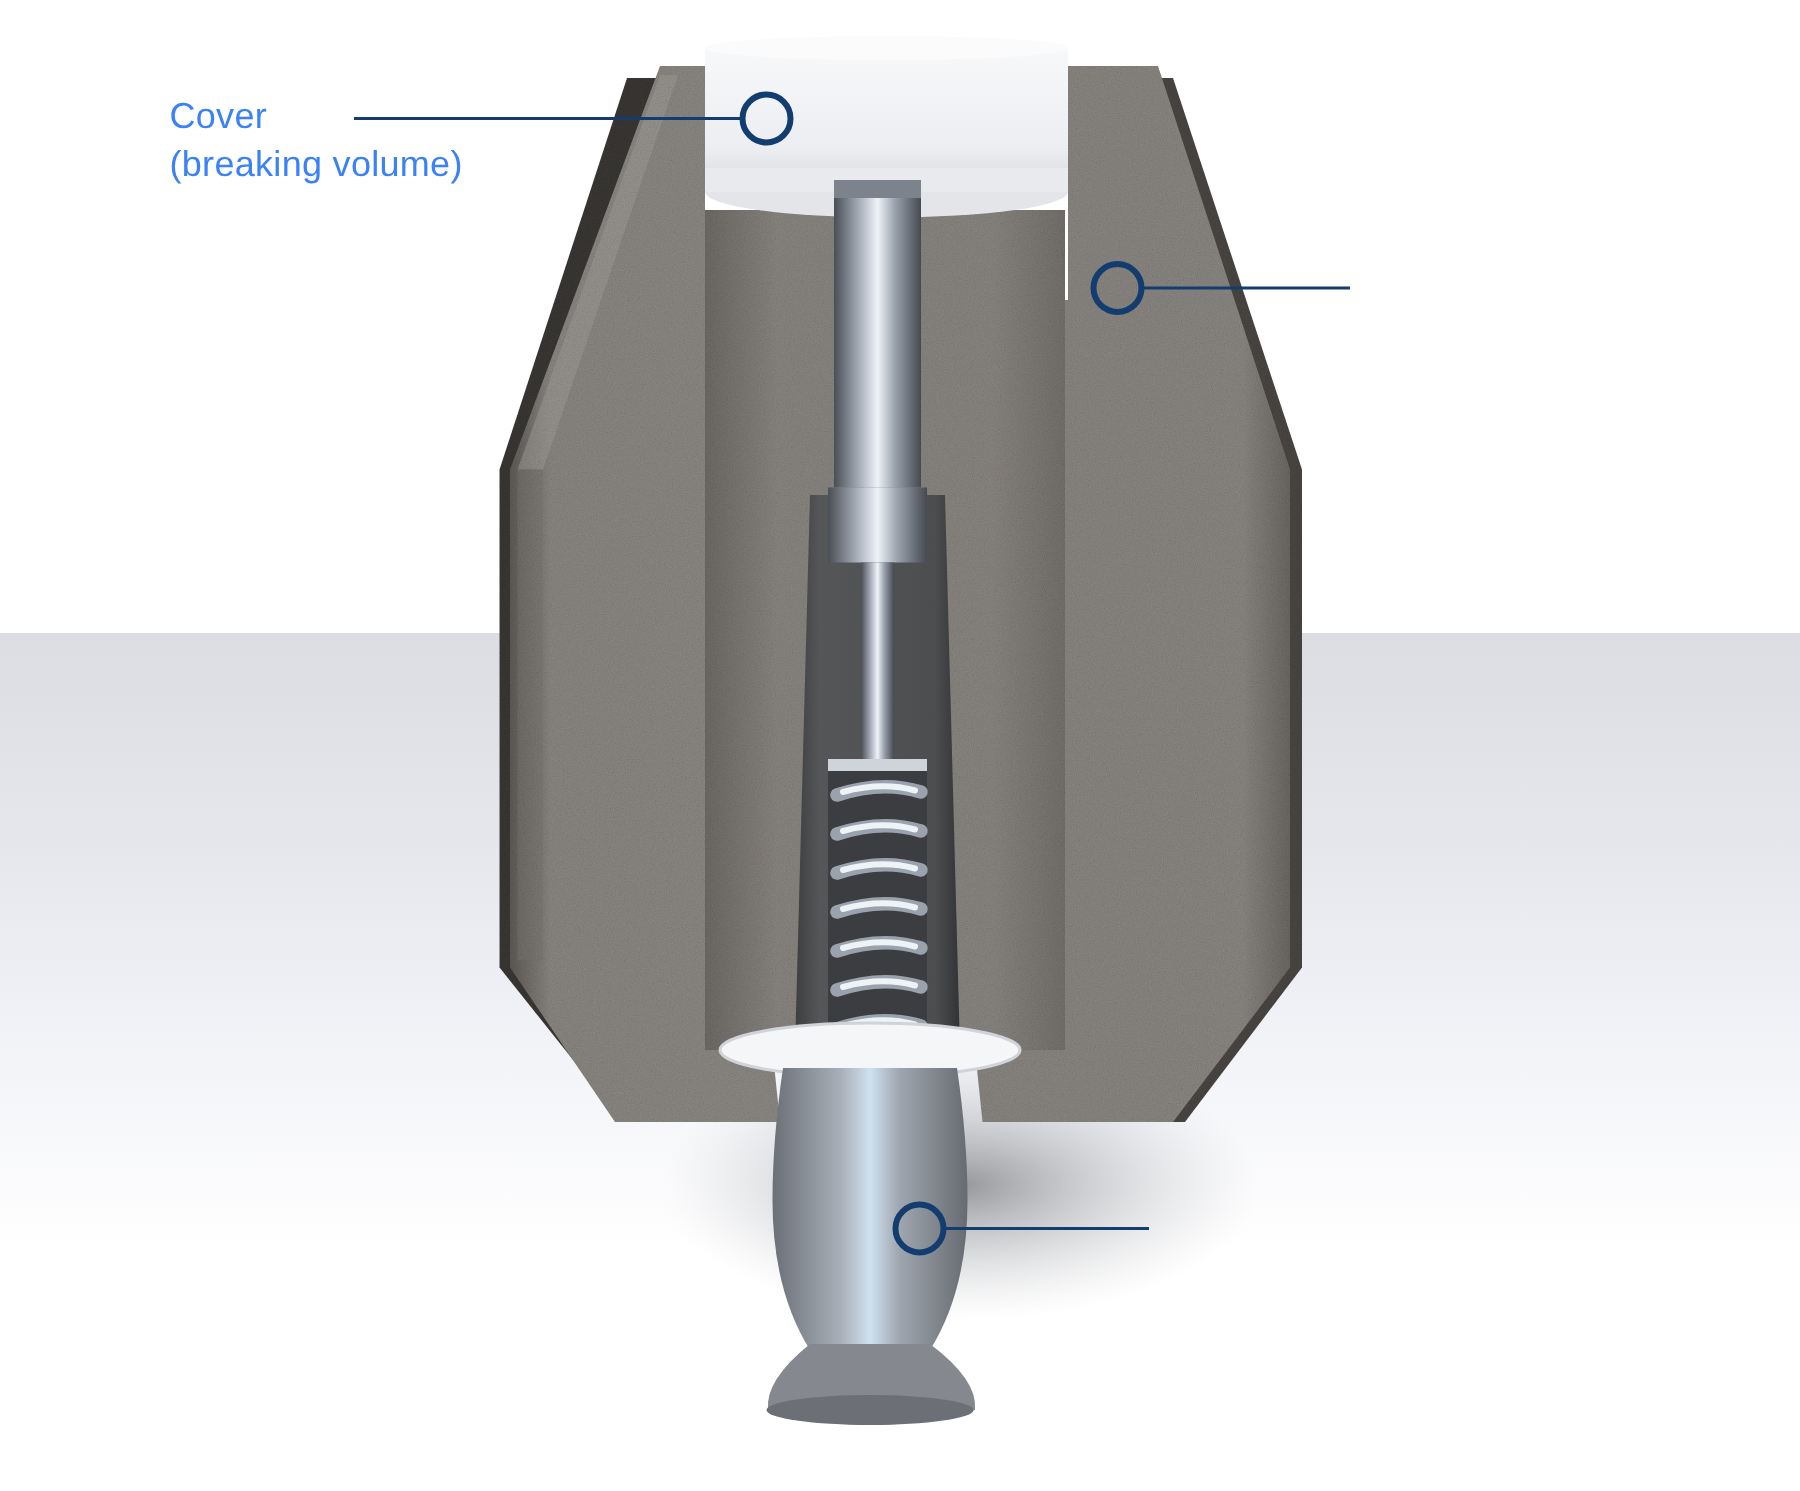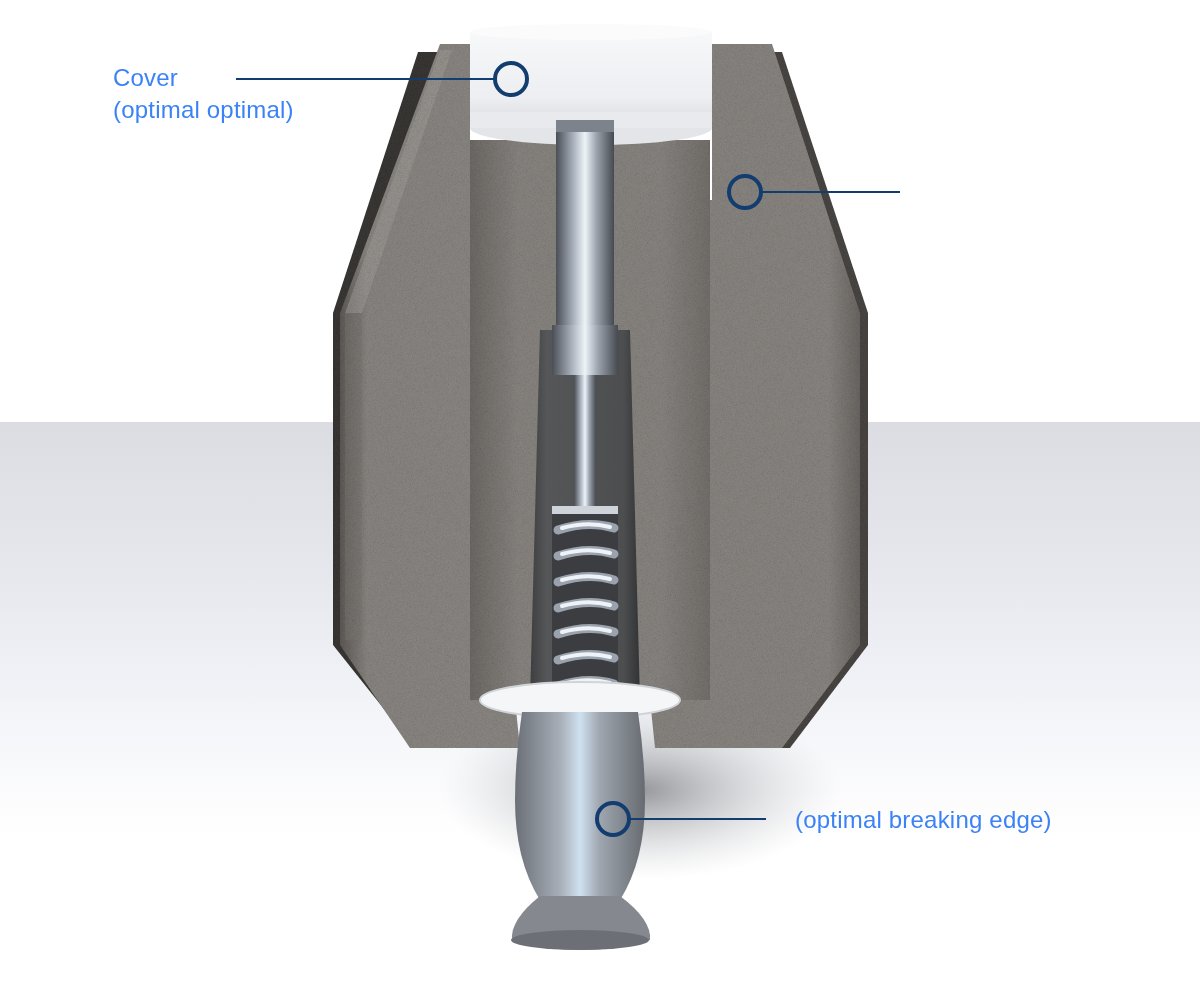--- a/index.html
+++ b/index.html
@@ -149,21 +149,20 @@
     <circle cx="745" cy="192" r="16" fill="none" stroke="#123d6e" stroke-width="4"></circle>
   </g>
   <g>
     <line x1="629" y1="819" x2="766" y2="819" stroke="#123d6e" stroke-width="2"></line>
     <circle cx="613" cy="819" r="16" fill="none" stroke="#123d6e" stroke-width="4"></circle>
   </g>
 </svg>
 
 <div class="label" style="left:113px; top:62px;">
   <span>Cover</span>
-  <span>(optimal optimal)</span>
+  <span>(breaking volume)</span>
 </div>
 
 <div class="label" style="left:929px; top:175px;">
 </div>
 
 <div class="label" style="left:795px; top:804px;">
-  <span>(optimal breaking edge)</span>
 </div>
 
 </body></html>

